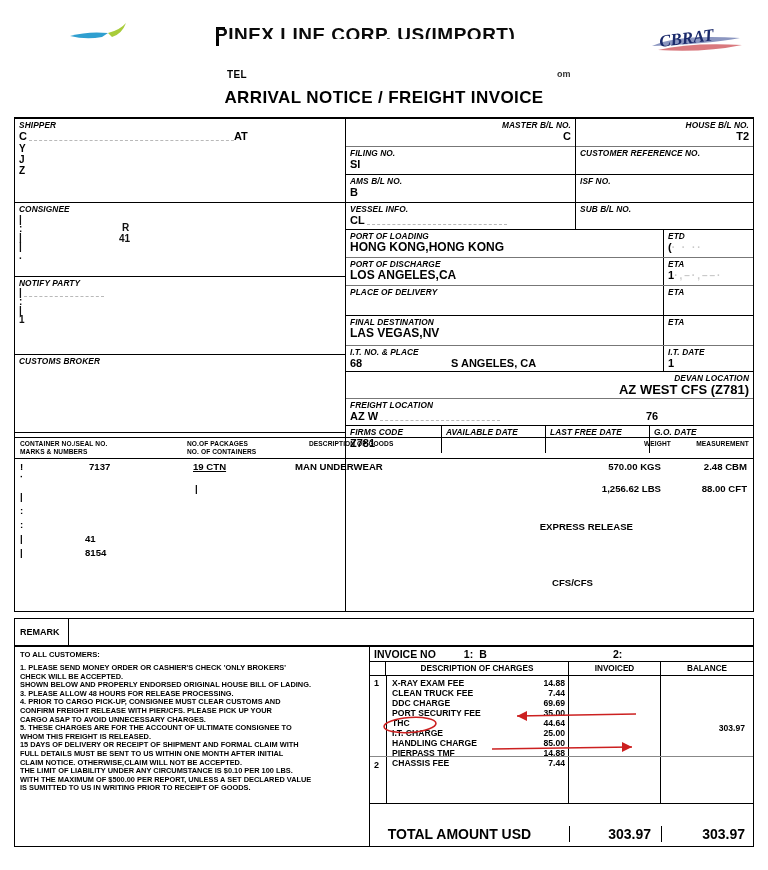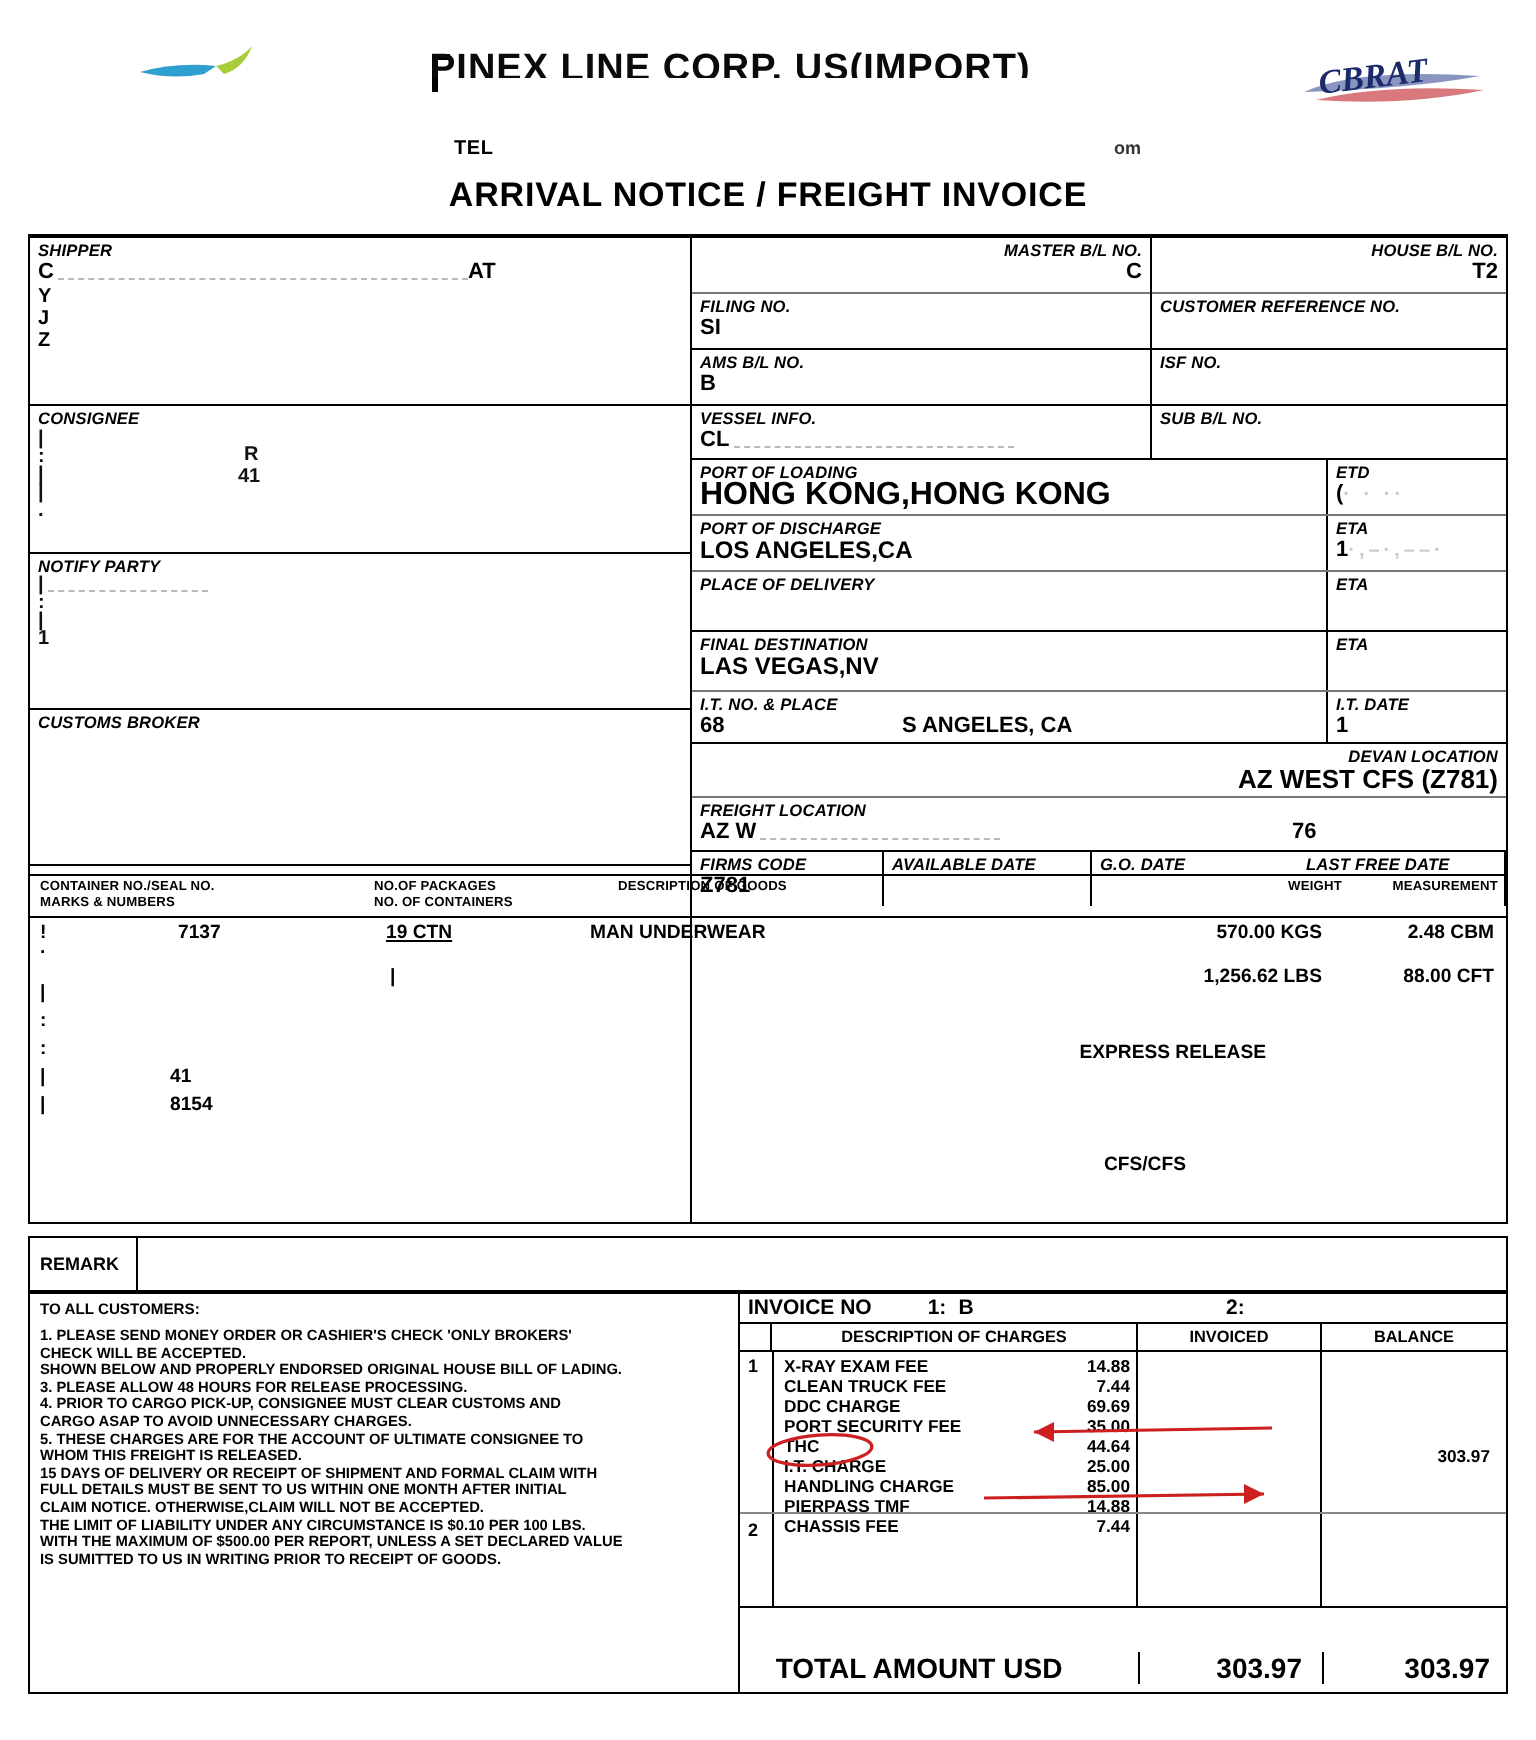--- a/index.html
+++ b/index.html
@@ -319,21 +319,21 @@
         </div>
         <div class="cell" style="flex:1;">
           <div class="lbl">SUB B/L NO.</div>
           <div class="val"></div>
         </div>
       </div>
 
       <div style="display:flex;border-bottom:1px solid #777;height:28px;">
         <div class="cell" style="flex:1;">
           <div class="lbl">PORT OF LOADING</div>
-          <div class="val" style="font-size:16px;">HONG KONG,HONG KONG</div>
+          <div class="val" style="font-size:12px;">HONG KONG,HONG KONG</div>
         </div>
         <div class="cell bl" style="width:90px;">
           <div class="lbl">ETD</div>
           <div class="val">
             <span>(</span><span class="redact-dots">· ·  ··</span>
           </div>
         </div>
       </div>
 
       <div style="display:flex;border-bottom:1px solid #777;height:28px;">
@@ -398,26 +398,26 @@
 
       <div style="display:flex;border-top:1px solid #000;height:28px;">
         <div class="cell" style="width:96px;border-right:1px solid #000;">
           <div class="lbl">FIRMS CODE</div>
           <div class="val">Z781</div>
         </div>
         <div class="cell" style="width:104px;border-right:1px solid #000;">
           <div class="lbl">AVAILABLE DATE</div>
           <div class="val"></div>
         </div>
-        <div class="cell" style="flex:1;">
-          <div class="lbl">G.O. DATE</div>
-          <div class="val"></div>
-        </div>
         <div class="cell" style="width:104px;border-right:1px solid #000;">
           <div class="lbl">LAST FREE DATE</div>
+          <div class="val"></div>
+        </div>
+        <div class="cell" style="flex:1;">
+          <div class="lbl">G.O. DATE</div>
           <div class="val"></div>
         </div>
       </div>
     </div>
   </div>
 
   <div class="cargo-head" style="position:absolute;left:0;right:0;top:318px;">
     <div style="width:172px;padding-left:5px;">
       <div class="ch">CONTAINER NO./SEAL NO.</div>
       <div class="ch">MARKS &amp; NUMBERS</div>
@@ -473,20 +473,21 @@
 <div class="lower">
 
   <div class="terms">
     <div class="terms-title">TO ALL CUSTOMERS:</div>
     <div class="terms-list">
       <div>1.  PLEASE SEND MONEY ORDER OR CASHIER'S CHECK 'ONLY BROKERS'</div>
       <div>CHECK WILL BE ACCEPTED.</div>
       <div>SHOWN BELOW AND PROPERLY ENDORSED ORIGINAL HOUSE BILL OF LADING.</div>
       <div>3.  PLEASE ALLOW 48 HOURS FOR RELEASE PROCESSING.</div>
       <div>4.  PRIOR TO CARGO PICK-UP, CONSIGNEE MUST CLEAR CUSTOMS AND</div>
+      <div>CONFIRM FREIGHT RELEASE WITH PIER/CFS. PLEASE PICK UP YOUR</div>
       <div>CARGO ASAP TO AVOID UNNECESSARY CHARGES.</div>
       <div>5.  THESE CHARGES ARE FOR THE ACCOUNT OF ULTIMATE CONSIGNEE TO</div>
       <div>WHOM THIS FREIGHT IS RELEASED.</div>
       <div>15 DAYS OF DELIVERY OR RECEIPT OF SHIPMENT AND FORMAL CLAIM WITH</div>
       <div>FULL DETAILS MUST BE SENT TO US WITHIN ONE MONTH AFTER INITIAL</div>
       <div>CLAIM NOTICE. OTHERWISE,CLAIM WILL NOT BE ACCEPTED.</div>
       <div>THE LIMIT OF LIABILITY UNDER ANY CIRCUMSTANCE IS $0.10 PER 100 LBS.</div>
       <div>WITH THE MAXIMUM OF $500.00 PER REPORT, UNLESS A SET DECLARED VALUE</div>
       <div>IS SUMITTED TO US IN WRITING PRIOR TO RECEIPT OF GOODS.</div>
     </div>

